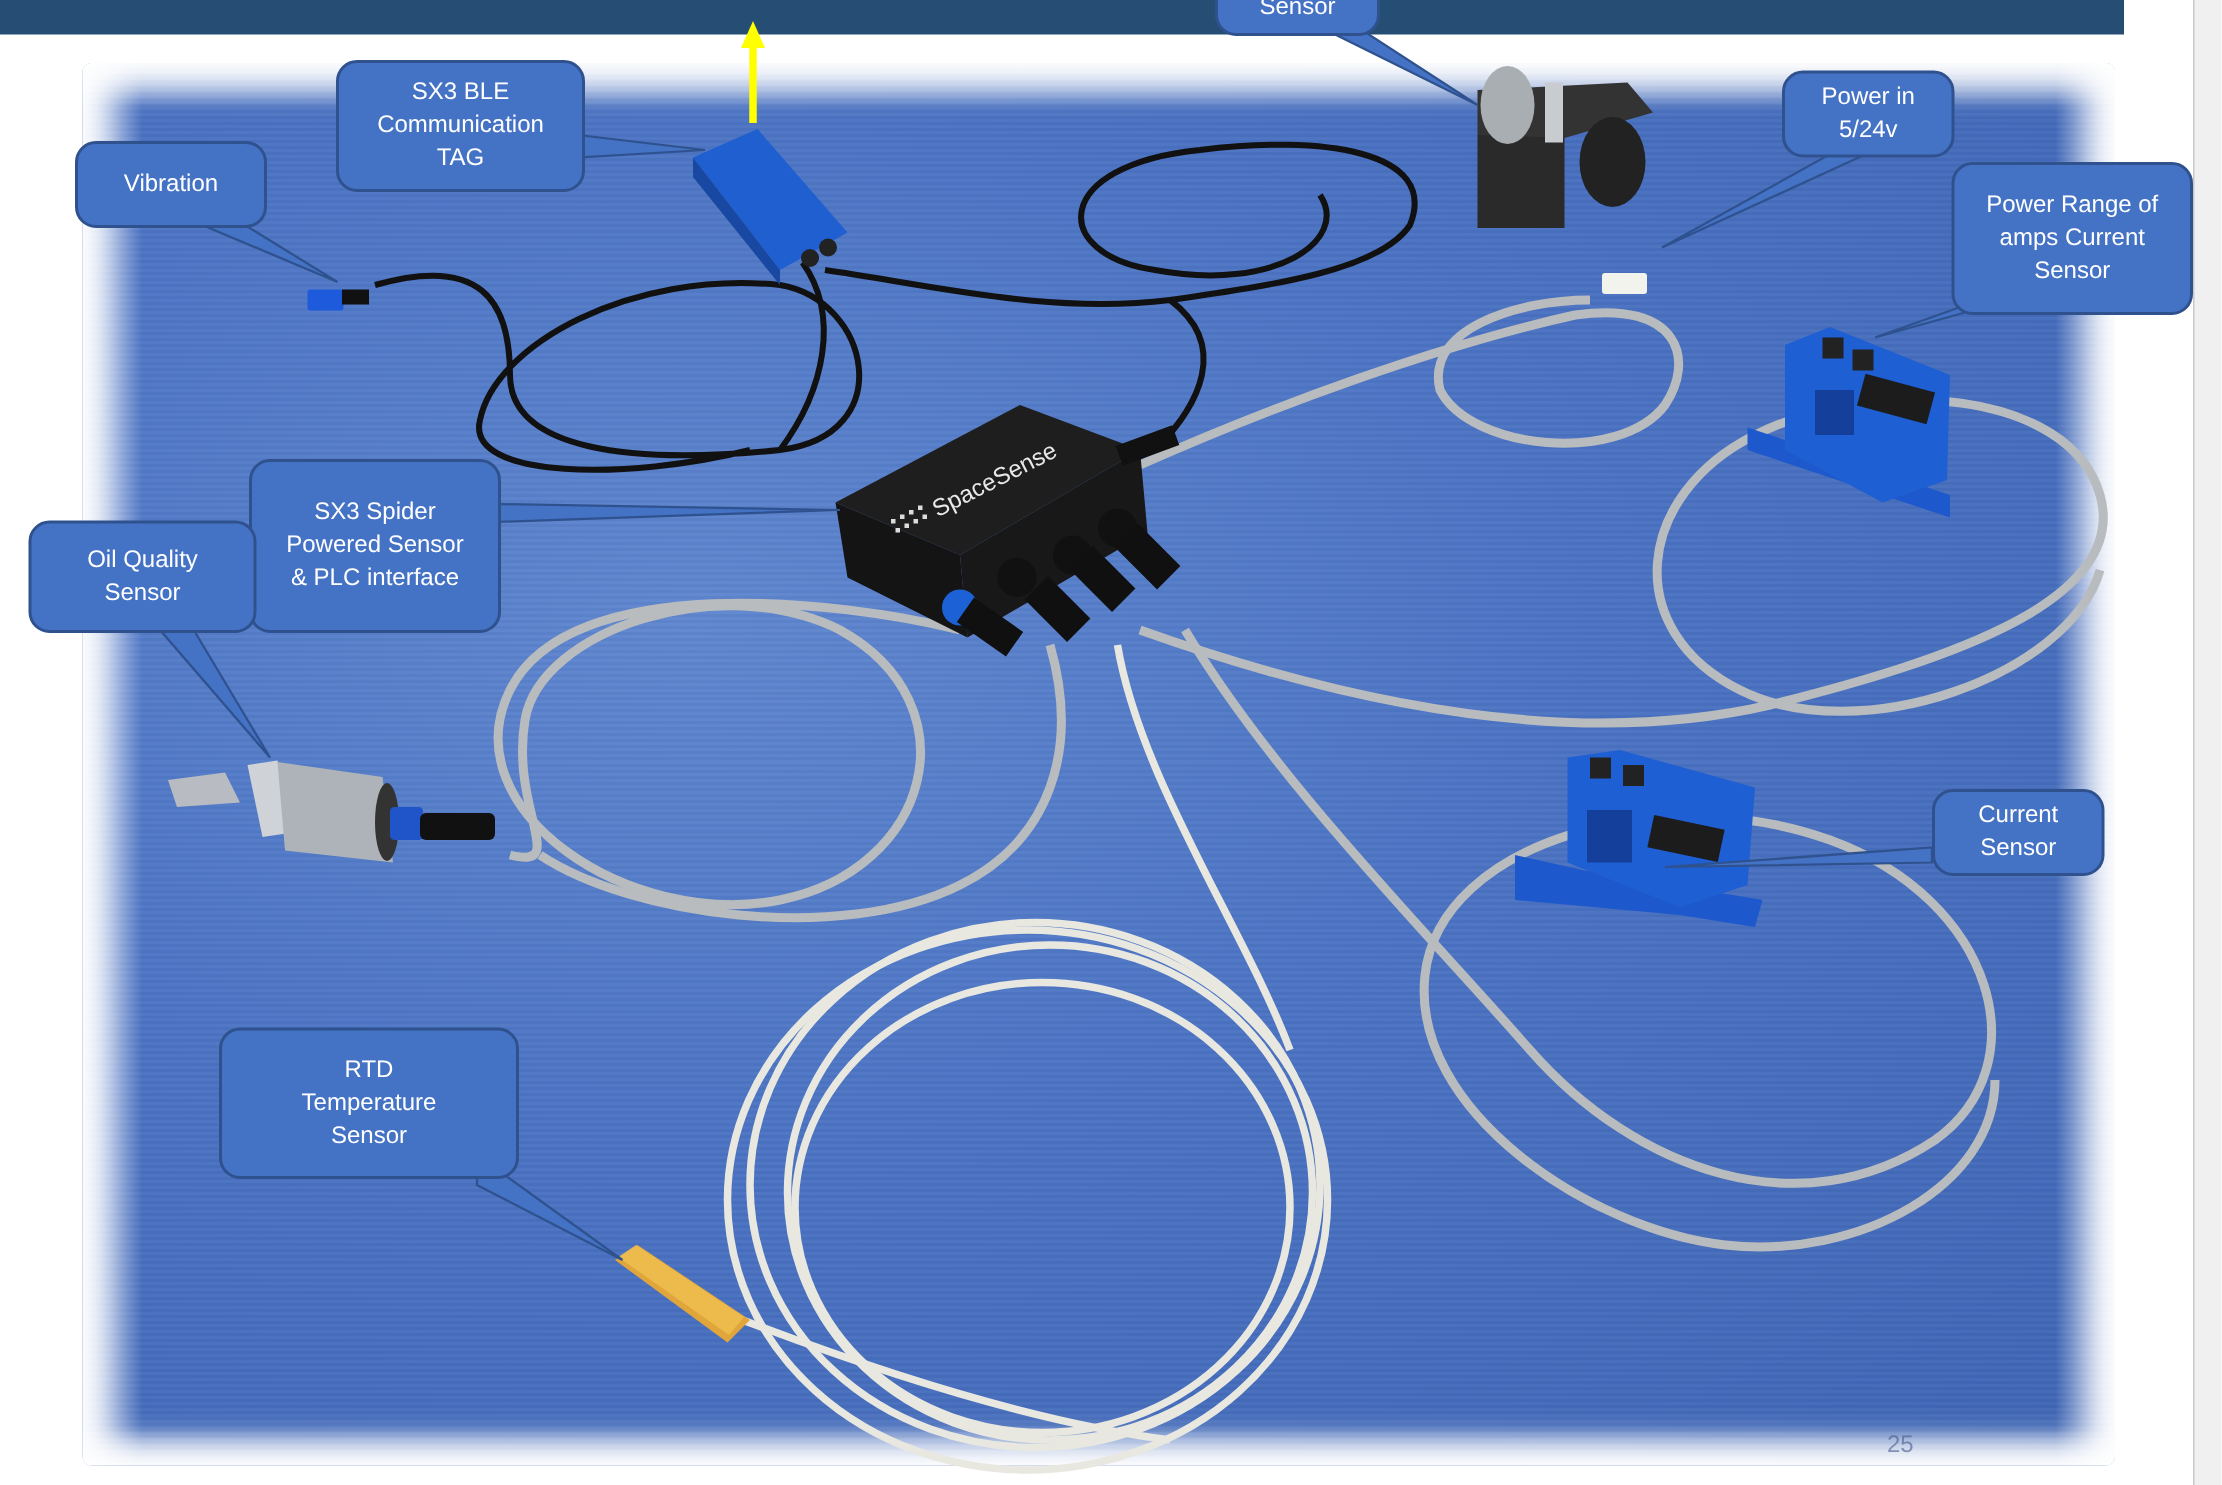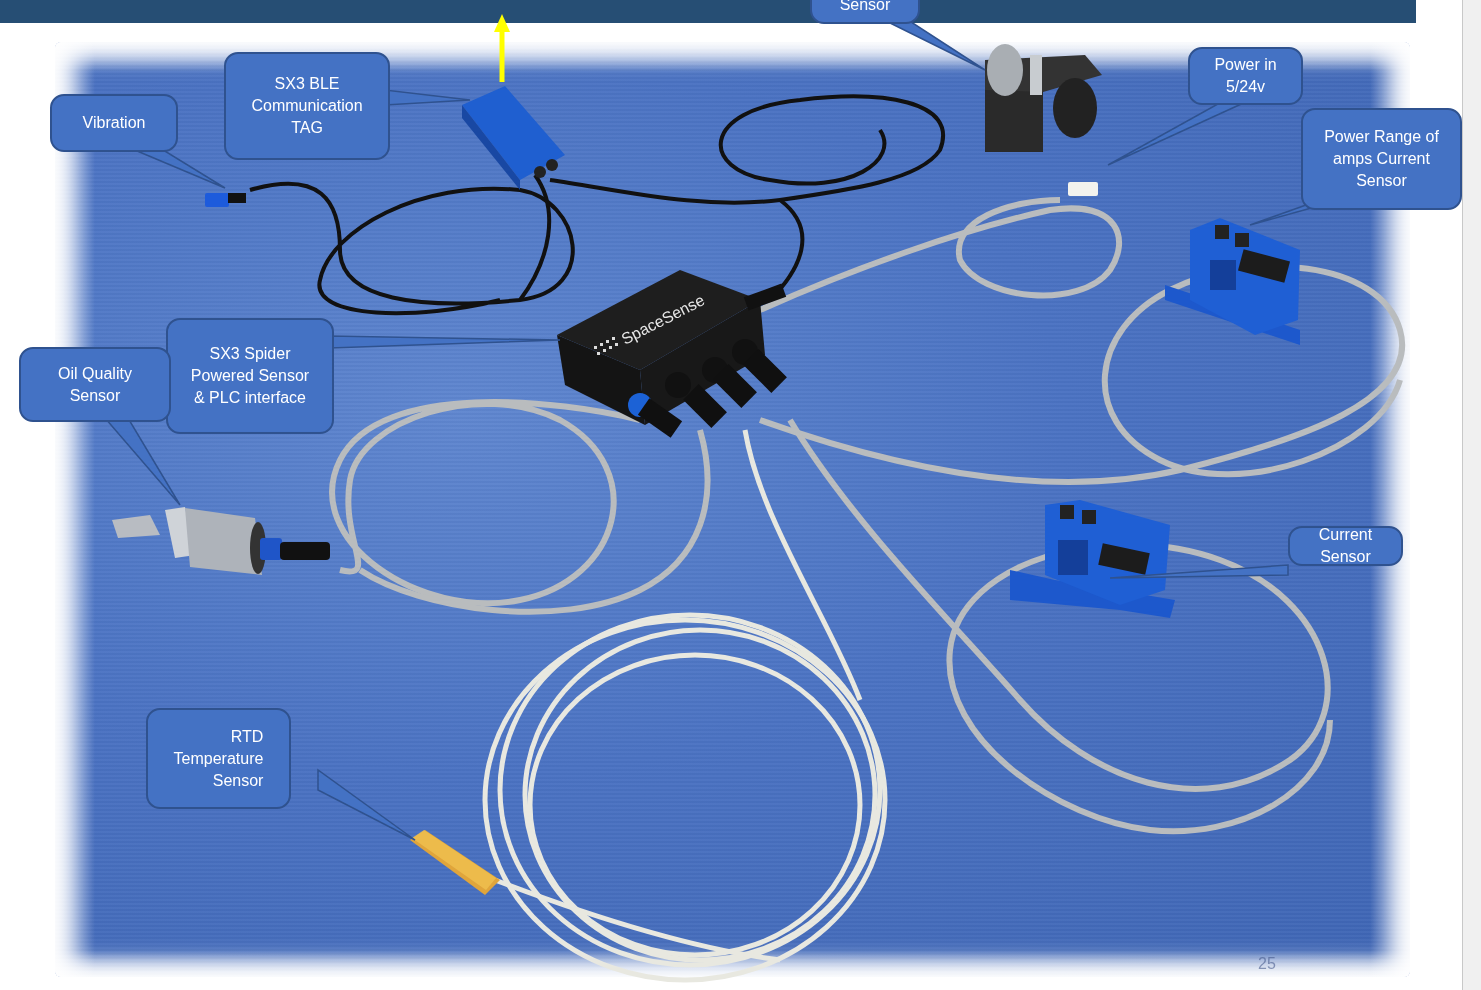--- a/index.html
+++ b/index.html
@@ -201,49 +201,49 @@
     <polygon points="330,336 330,348 560,340"></polygon>
     <polygon points="105,418 128,418 180,505"></polygon>
     <polygon points="1288,575 1288,565 1110,578"></polygon>
     <polygon points="318,770 318,790 415,840"></polygon>
   </g>
 </svg>
 
 <div class="callout" style="left:810px; top:-14px; width:110px; height:38px;">
   <span>Sensor</span>
 </div>
-<div class="callout" style="left:224px; top:52px; width:166px; height:108px;">
+<div class="callout" style="left:224px; top:40px; width:166px; height:88px;">
   <span>SX3 BLE
 Communication
 TAG</span>
 </div>
 <div class="callout" style="left:50px; top:94px; width:128px; height:58px;">
   <span>Vibration</span>
 </div>
 <div class="callout" style="left:1188px; top:47px; width:115px; height:58px;text-align:center;">
   <span>Power in
 5/24v</span>
 </div>
 <div class="callout" style="left:1301px; top:108px; width:161px; height:102px;">
   <span>Power Range of
 amps Current
 Sensor</span>
 </div>
-<div class="callout" style="left:166px; top:318px; width:168px; height:116px;">
+<div class="callout" style="left:166px; top:306px; width:168px; height:116px;">
   <span>SX3 Spider
 Powered Sensor
 &amp; PLC  interface</span>
 </div>
 <div class="callout" style="left:19px; top:347px; width:152px; height:75px;">
   <span>Oil Quality
 Sensor</span>
 </div>
-<div class="callout" style="left:1288px; top:526px; width:115px; height:40px;">
+<div class="callout" style="left:1288px; top:526px; width:115px; height:58px;">
   <span>Current
 Sensor</span>
 </div>
-<div class="callout" style="left:146px; top:708px; width:145px; height:101px;text-align:right;">
+<div class="callout" style="left:146px; top:685px; width:200px; height:101px;">
   <span>RTD
 Temperature
 Sensor</span>
 </div>
 
 <div class="page-number">25</div>
 
 </body></html>

